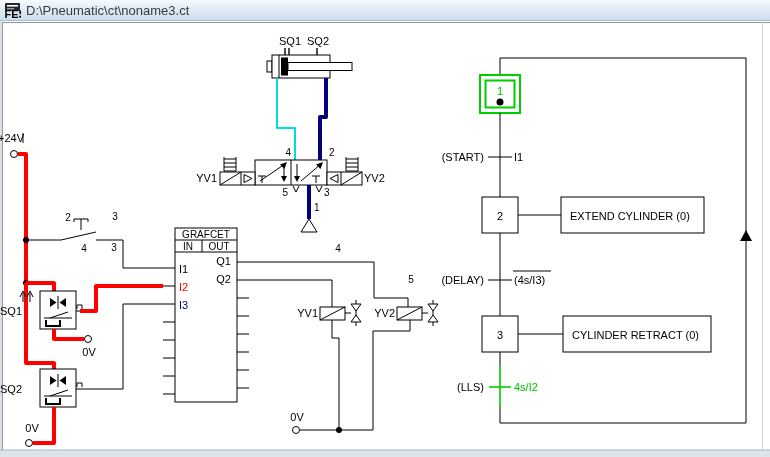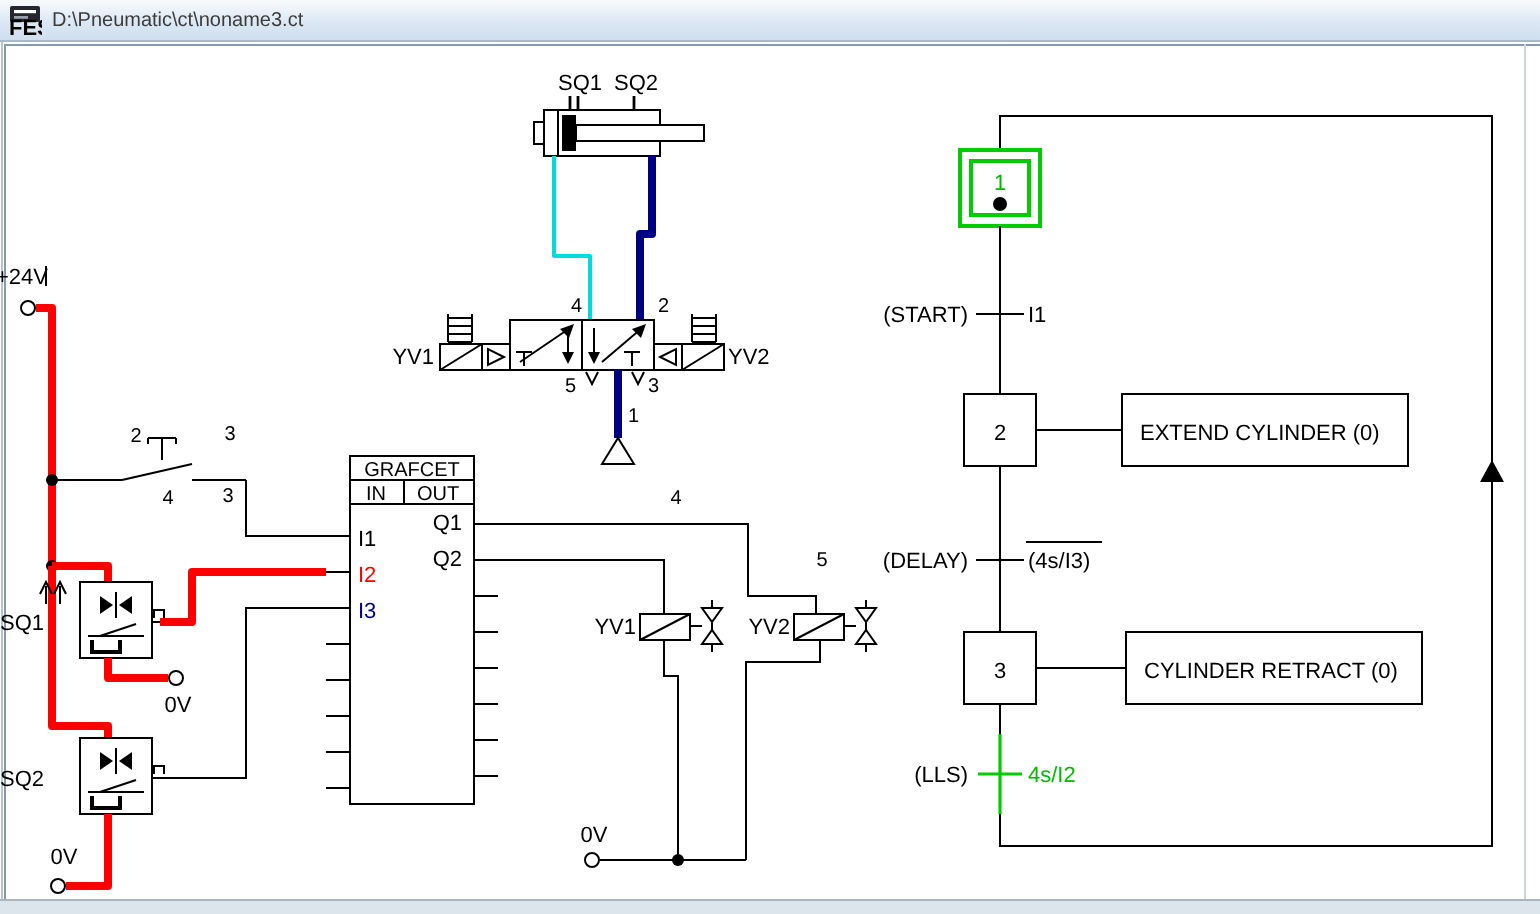--- a/index.html
+++ b/index.html
@@ -2,21 +2,21 @@
 <html><head>
 <meta charset="utf-8">
 <style>
   html,body{margin:0;padding:0;background:#fff;}
   .screen{position:relative;width:770px;height:457px;background:#fff;overflow:hidden;
           font-family:"Liberation Sans",sans-serif;}
   .canvas-svg{position:absolute;top:0;left:0;}
   .titlebar{position:absolute;top:0;left:0;width:770px;height:21px;
     background:linear-gradient(#F8FBFE,#DCE8F4 55%,#CFDFEF);
     border-bottom:1px solid #A9B9C9;display:flex;align-items:center;box-sizing:border-box;}
-  .title-text{font-size:10px;color:#3C3C3C;margin-left:5px;white-space:nowrap;}
+  .title-text{font-size:13px;color:#3C3C3C;margin-left:5px;white-space:nowrap;}
   .logo{width:17px;height:17px;margin-left:4px;flex:0 0 auto;}
   svg text{font-family:"Liberation Sans",sans-serif;font-size:11px;fill:#000;}
   svg .t10{font-size:10px;}
   svg .mid{text-anchor:middle;} svg .end{text-anchor:end;}
   svg .red{fill:#FF0000;} svg .navy{fill:#000080;} svg .grn{fill:#00BB00;}
   .wk{stroke:#000;stroke-width:1;fill:none;}
   .wk2{stroke:#000;stroke-width:1.4;fill:none;}
   .wr{stroke:#FF0000;stroke-width:4;fill:none;stroke-linejoin:round;}
   .wn{stroke:#000080;stroke-width:4;fill:none;stroke-linejoin:round;}
   .wc{stroke:#00DCDC;stroke-width:2;fill:none;stroke-linejoin:round;}

